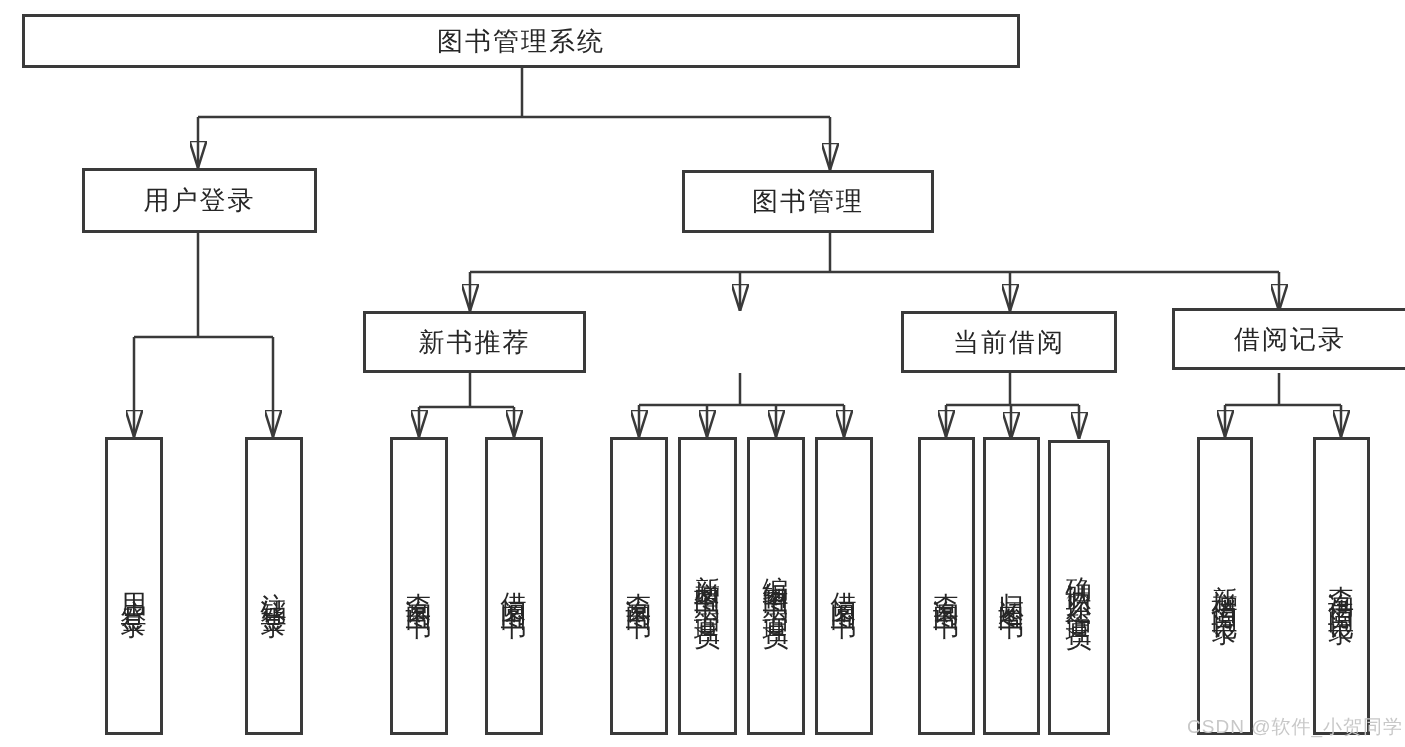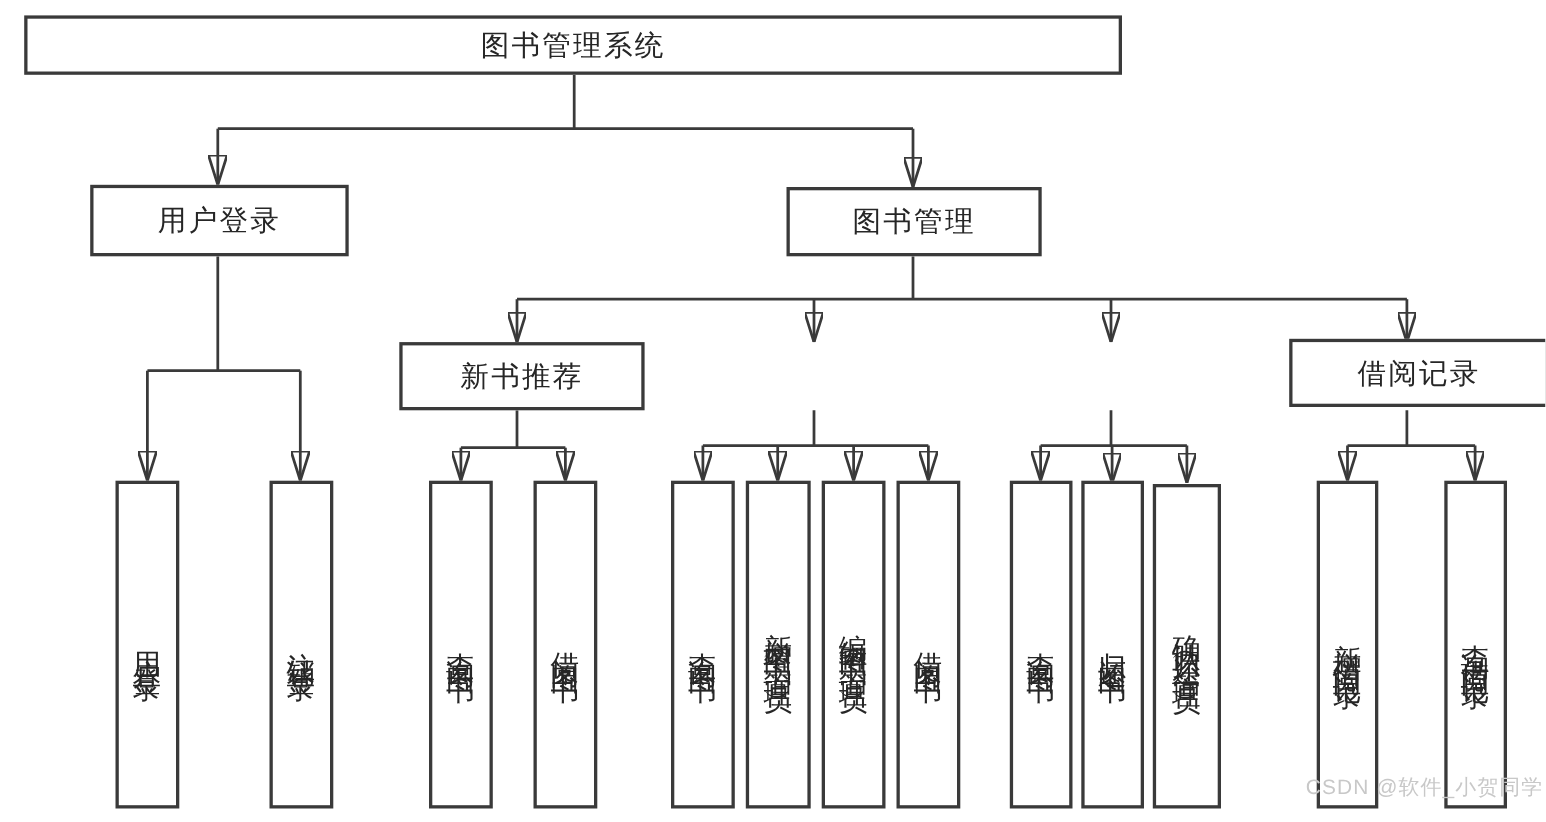--- a/index.html
+++ b/index.html
@@ -20,21 +20,21 @@
   }
   .leaf{
     position:absolute;z-index:2;top:437px;height:298px;
     border:3px solid #3a3a3a;background:#ffffff;
     writing-mode:vertical-rl;text-orientation:mixed;
     display:flex;align-items:center;justify-content:center;
     font-size:26px;color:#262626;letter-spacing:7px;line-height:1;
     box-sizing:border-box;
   }
   .watermark{
-    position:absolute;z-index:3;right:2px;bottom:18px;
+    position:absolute;z-index:3;right:2px;bottom:7px;
     font-size:19px;color:#c8c8c8;letter-spacing:1px;
     white-space:nowrap;
     margin-top:21px;
   }
   .wires path{stroke:#3a3a3a;stroke-width:2.5;fill:none;}
   .wires line{stroke:#3a3a3a;stroke-width:2.5;}
 </style>
 </head>
 <body>
 
@@ -73,23 +73,24 @@
     <line x1="946" y1="405" x2="946" y2="437" marker-end="url(#ah)"></line>
     <line x1="1011" y1="405" x2="1011" y2="439" marker-end="url(#ah)"></line>
     <line x1="1079" y1="405" x2="1079" y2="439" marker-end="url(#ah)"></line>
     <line x1="1225" y1="405" x2="1225" y2="437" marker-end="url(#ah)"></line>
     <line x1="1341" y1="405" x2="1341" y2="437" marker-end="url(#ah)"></line>
   </svg>
 
   <div class="hbox" style="left:22px;top:14px;width:998px;height:54px">图书管理系统</div>
 
   <div class="hbox" style="left:82px;top:168px;width:235px;height:65px">用户登录</div>
-  <div class="hbox" style="left:715px;top:170px;width:232px;height:63px">图书管理</div>
+  <div class="hbox" style="left:682px;top:170px;width:252px;height:63px">图书管理</div>
 
   <div class="hbox" style="left:363px;top:311px;width:223px;height:62px">新书推荐</div>
+  <div class="hbox" style="left:901px;top:311px;width:216px;height:62px">当前借阅</div>
   <div class="hbox" style="left:1172px;top:308px;width:236px;height:62px">借阅记录</div>
 
   <div class="leaf" style="left:105px;width:58px">用户登录</div>
   <div class="leaf" style="left:245px;width:58px">注销登录</div>
 
   <div class="leaf" style="left:390px;width:58px">查询图书</div>
   <div class="leaf" style="left:485px;width:58px">借阅图书</div>
 
   <div class="leaf" style="left:610px;width:58px">查询图书</div>
   <div class="leaf" style="left:678px;width:59px">新增图书（管理员）</div>

